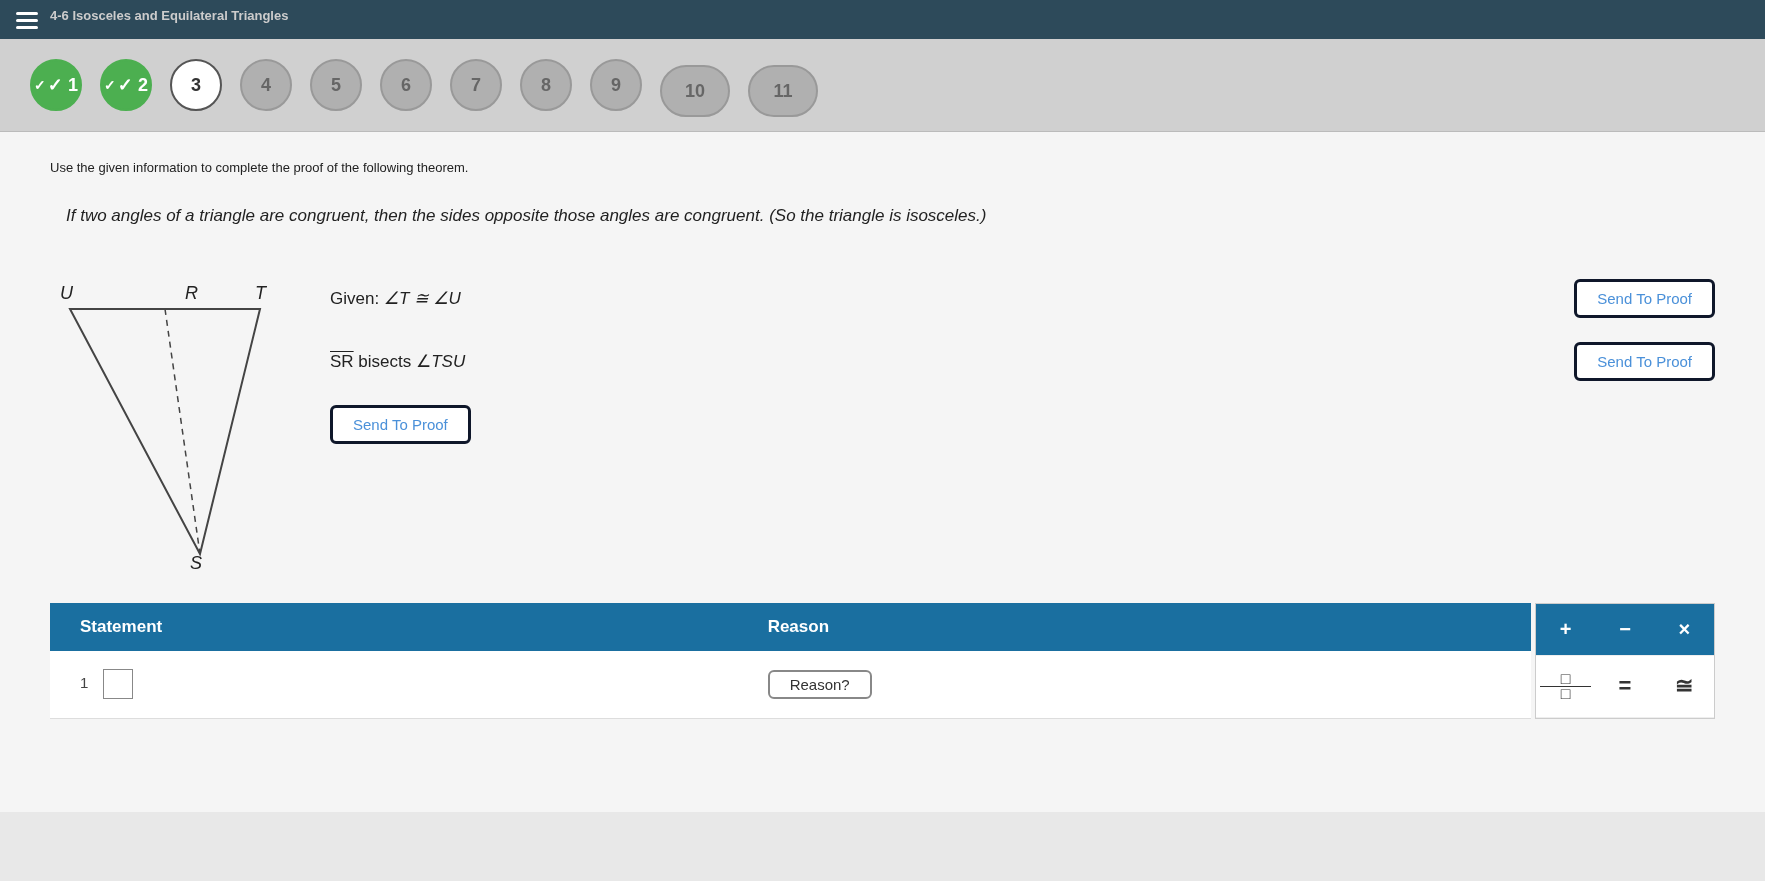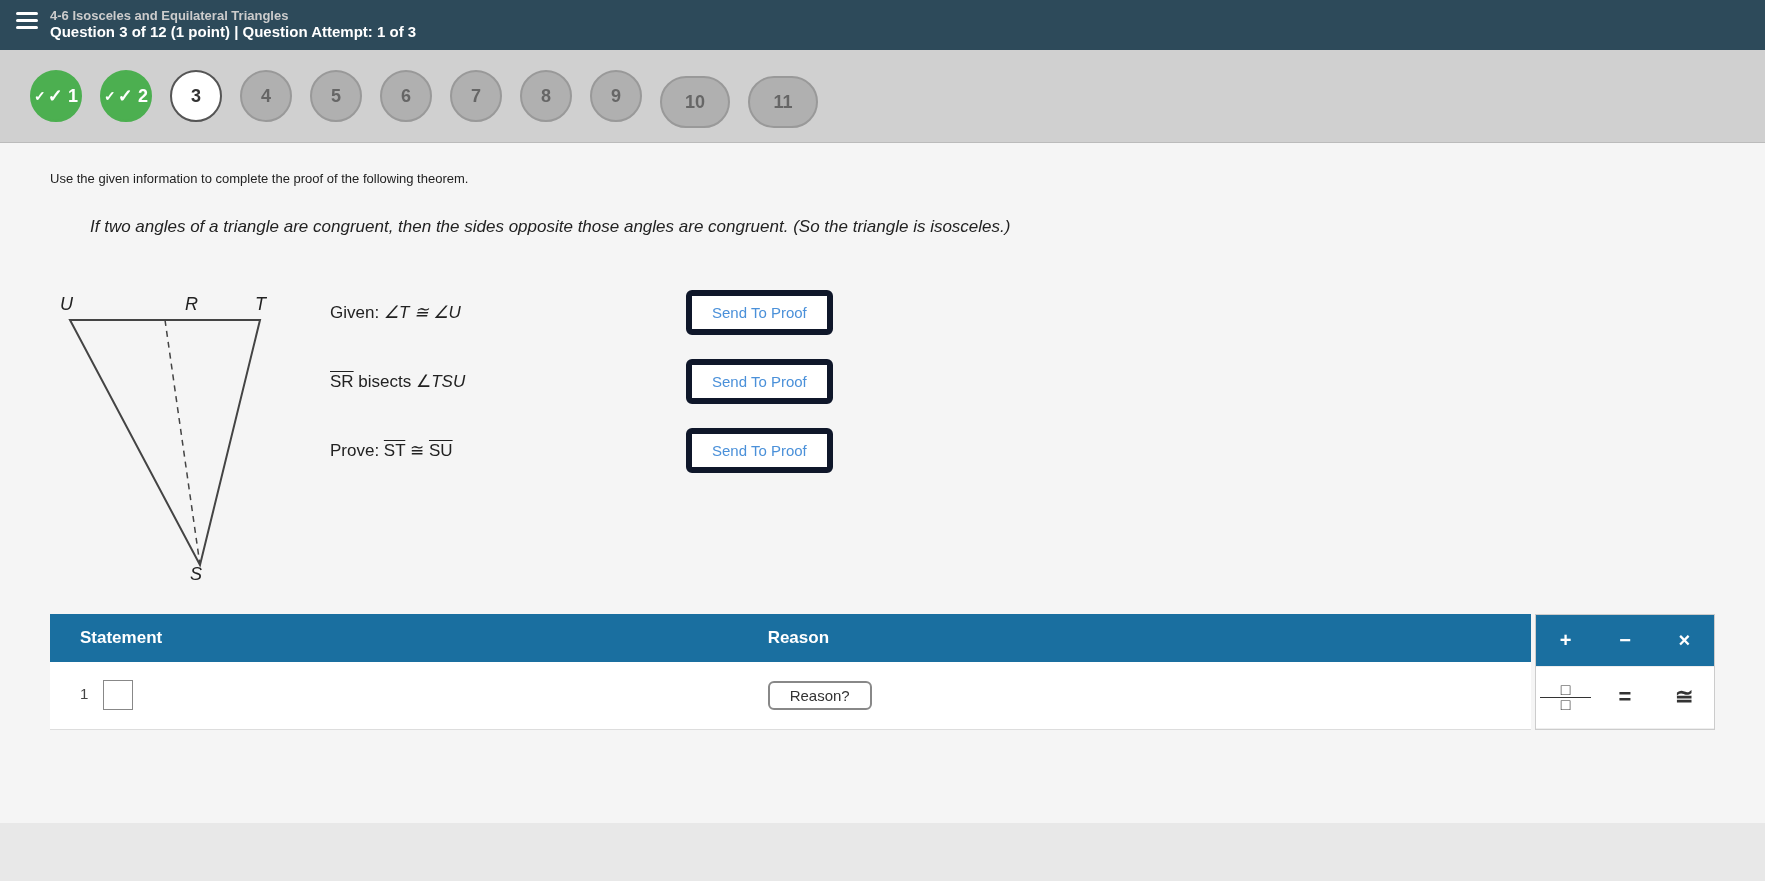--- a/index.html
+++ b/index.html
@@ -108,21 +108,21 @@
 
     .instruction-text {
       font-size: 13px;
       color: #222;
       margin-bottom: 28px;
     }
     .theorem-text {
       font-size: 17px;
       color: #222;
       font-style: italic;
-      margin-left: 40px;
+      margin-left: 16px;
       margin-bottom: 30px;
       line-height: 1.5;
     }
 
     
     .proof-area {
       display: flex;
       gap: 40px;
       align-items: flex-start;
       margin-bottom: 20px;
@@ -136,35 +136,36 @@
 
     
     .given-section {
       flex: 1;
       padding-top: 20px;
     }
     .proof-row {
       display: flex;
       align-items: center;
       margin-bottom: 24px;
-      gap: 36px;
+      gap: 24px;
+      justify-content: space-between;
     }
     .proof-label {
       font-size: 17px;
       color: #222;
       min-width: 320px;
     }
     .proof-label .math {
       font-style: italic;
     }
     .overline {
       text-decoration: overline;
     }
     .send-to-proof-btn {
-      border: 6px solid #0f172a;
+      border: 3px solid #0f172a;
       background: white;
       color: #4a90d9;
       font-size: 15px;
       padding: 8px 20px;
       border-radius: 6px;
       cursor: pointer;
       font-weight: normal;
       white-space: nowrap;
     }
 
@@ -253,21 +254,20 @@
 <body>
 
 <div class="header">
   <div class="hamburger">
     <span></span>
       <span></span>
       <span></span>
   </div>
   <div class="header-text">
     <div class="header-title">4-6 Isosceles and Equilateral Triangles</div>
-    <div class="header-subtitle">Question 3 of 12 (1 point)  |  Question Attempt: 1 of 3</div>
   </div>
 </div>
 
 <div class="question-nav">
   <button class="q-btn answered">✓ 1</button>
   <button class="q-btn answered">✓ 2</button>
   <button class="q-btn current">3</button>
   <button class="q-btn locked">4</button>
   <button class="q-btn locked">5</button>
   <button class="q-btn locked">6</button>
@@ -311,26 +311,20 @@
 
       <div class="proof-row">
         <div class="proof-label">
           <span class="overline">SR</span>
           <span> bisects ∠<em>TSU</em></span>
         </div>
         <button class="send-to-proof-btn">Send To Proof</button>
       </div>
 
       <div class="proof-row">
-        <div class="proof-label">
-          <span>Prove: </span>
-          <span class="overline">ST</span>
-          <span> ≅ </span>
-          <span class="overline">SU</span>
-        </div>
         <button class="send-to-proof-btn">Send To Proof</button>
       </div>
 
     </div>
   </div>
 
   <div class="table-section">
 
     <table class="proof-table">
       <thead>

